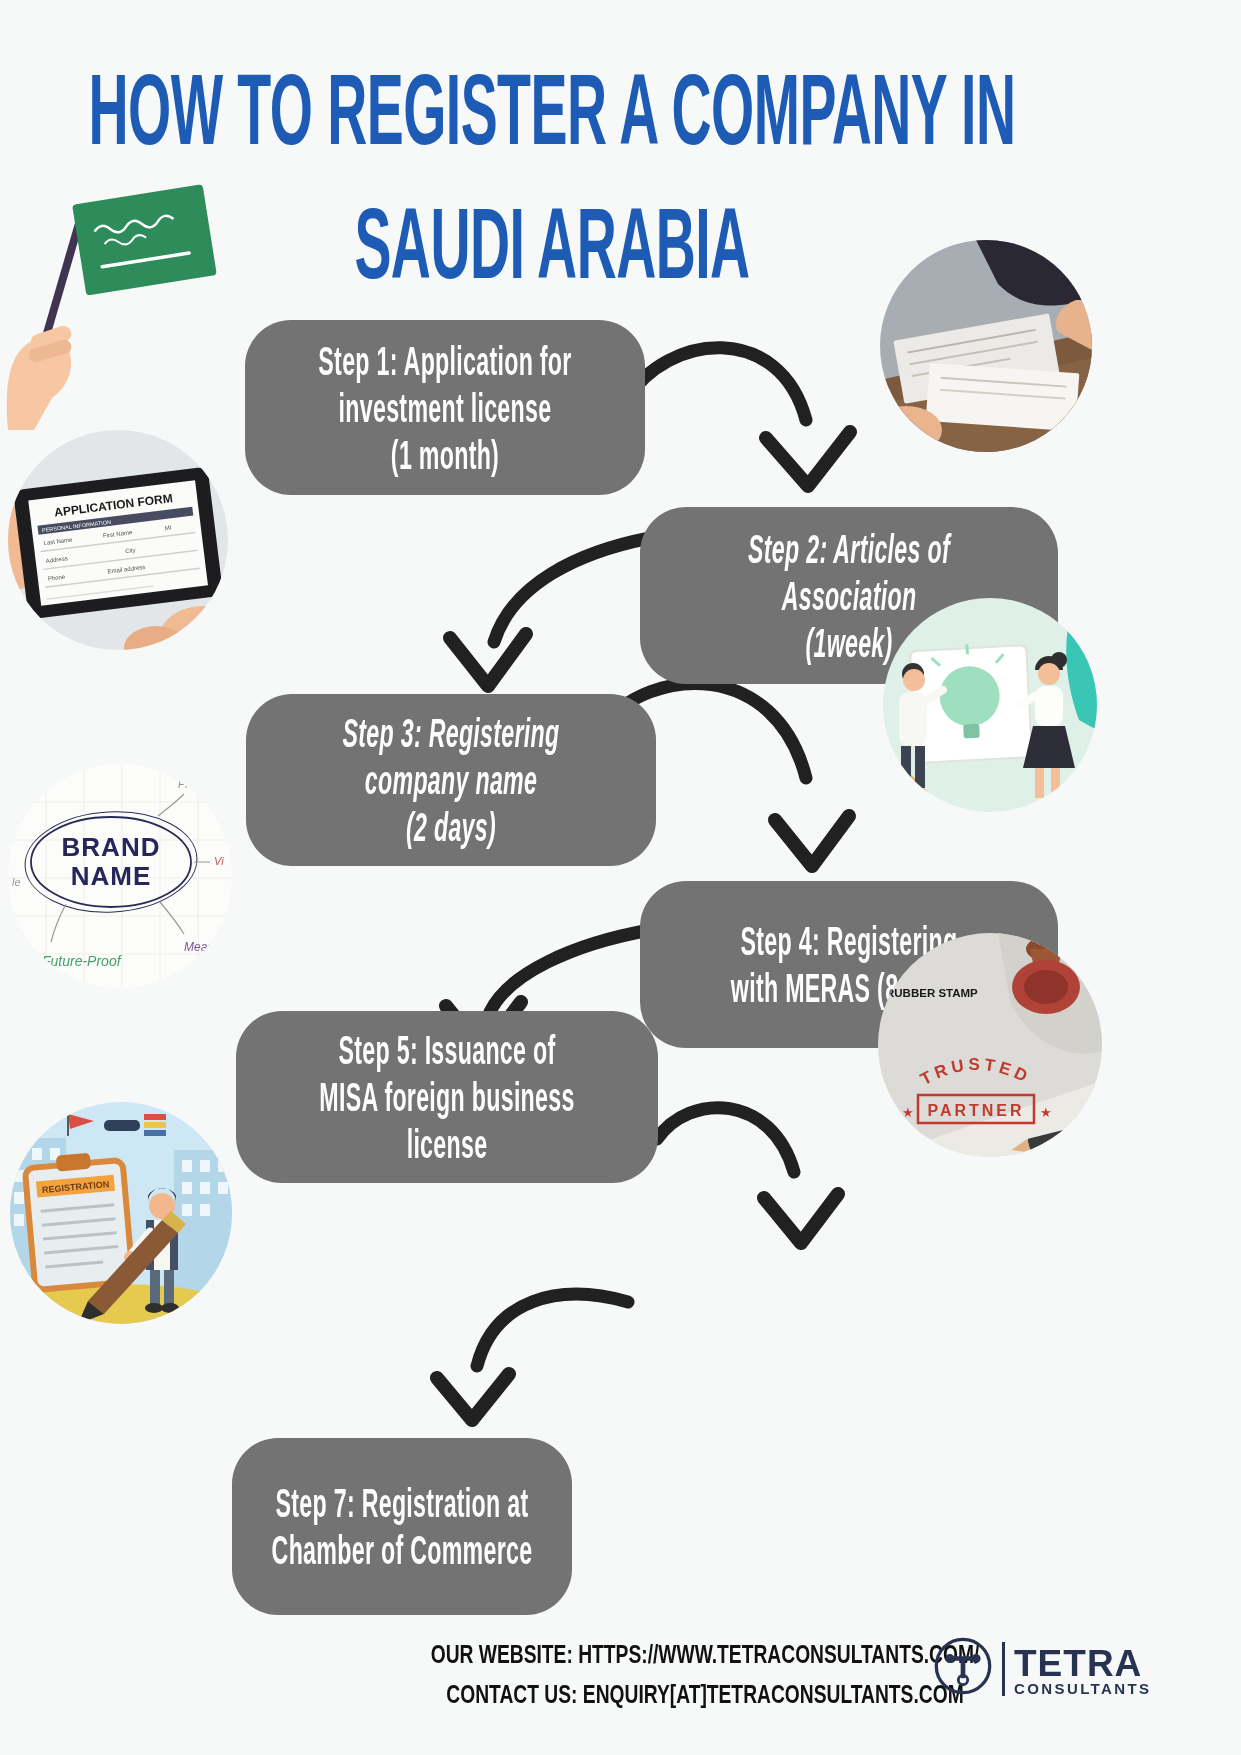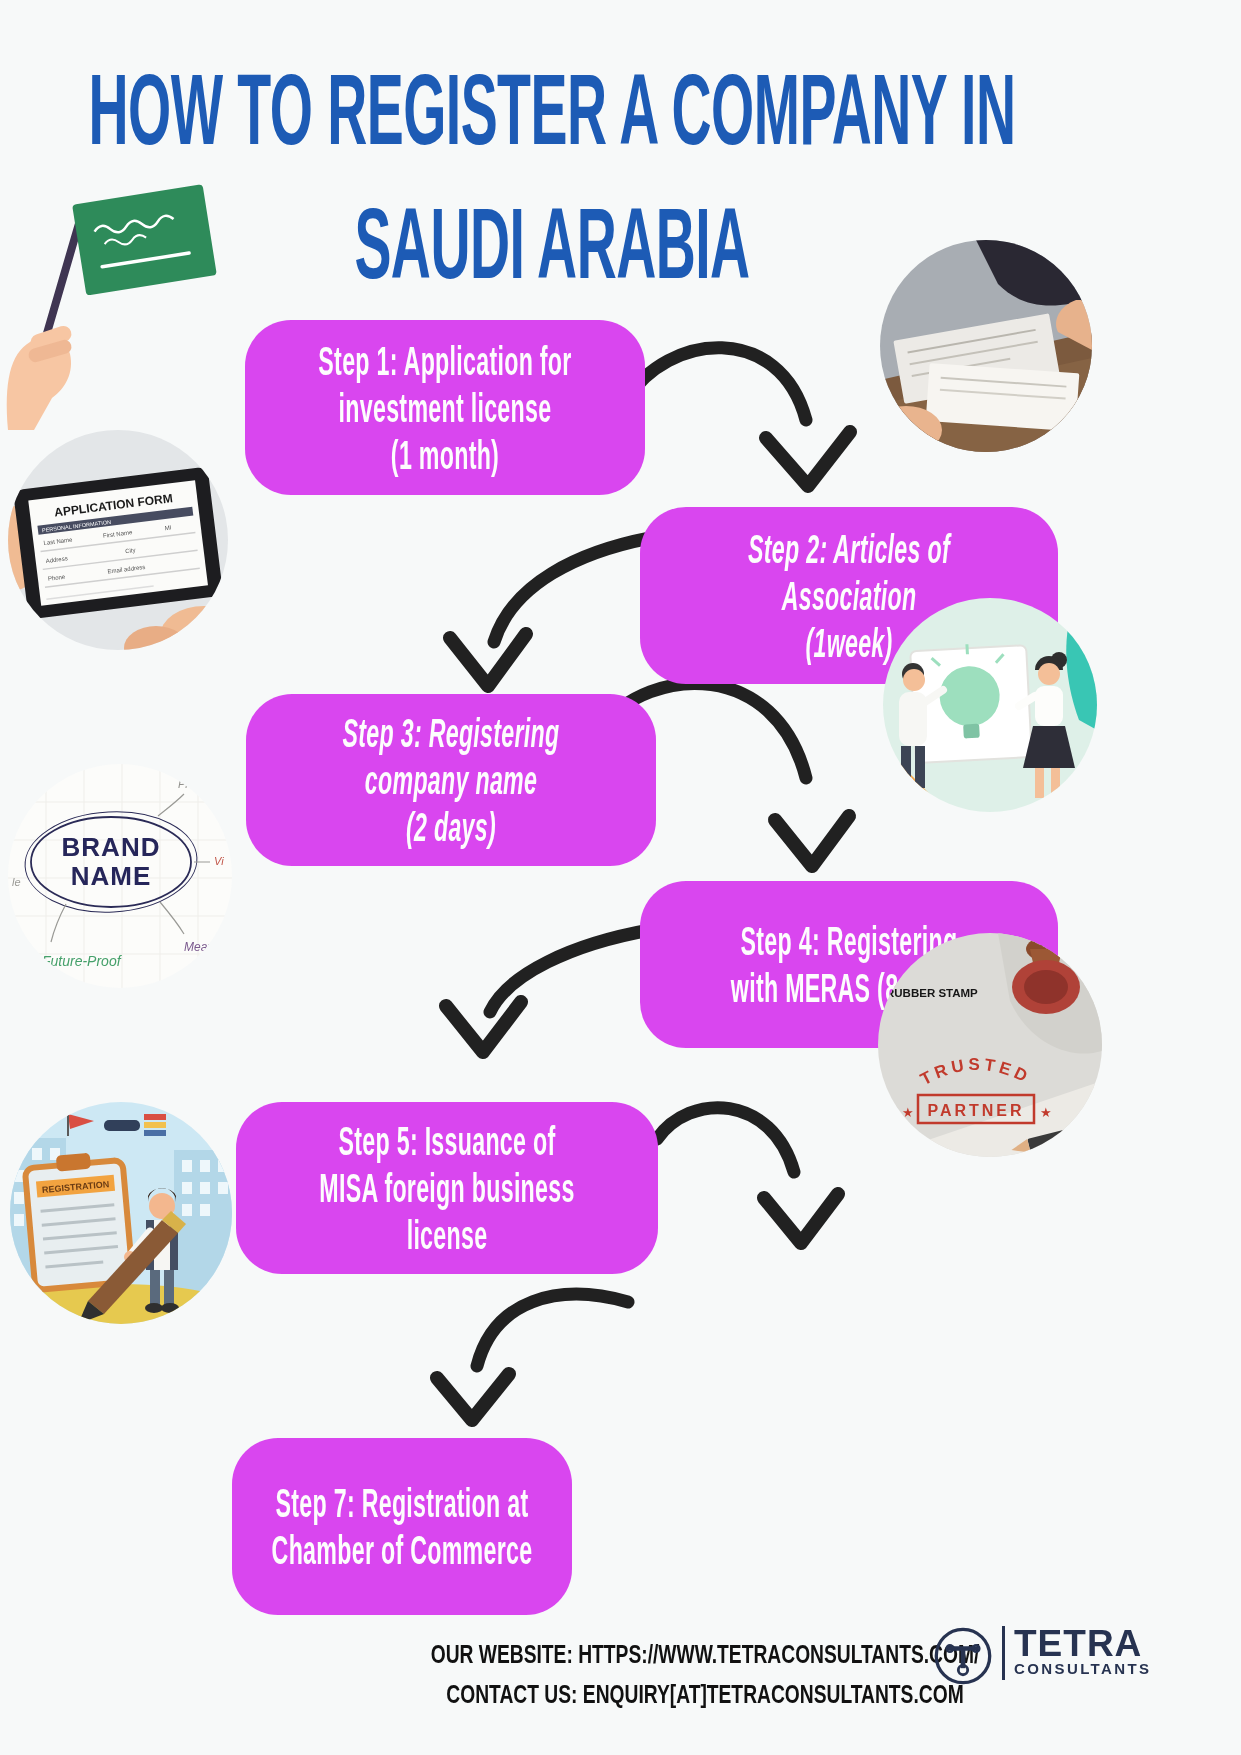--- a/index.html
+++ b/index.html
@@ -9,33 +9,33 @@
   }
   
   .title-block{
     position:absolute;left:-348px;top:42px;width:1800px;
     text-align:center;color:#1d5bb5;font-weight:700;
     font-size:100px;line-height:134px;letter-spacing:-1px;
     transform:scaleX(0.555);transform-origin:50% 0;
     white-space:nowrap;
   }
   
-  .stepbox{position:absolute;background:#d946ef;border-radius:46px;}
+  .stepbox{position:absolute;background:#737373;border-radius:46px;}
   .steptext{
     position:absolute;left:50%;top:50%;width:700px;
     transform:translate(-50%,-50%) scaleX(0.58);
     text-align:center;color:#fdfdfd;font-weight:700;
     font-size:40px;line-height:47px;letter-spacing:0.5px;white-space:nowrap;
   }
   .stepline{display:block;}
   .b1{left:245px;top:320px;width:400px;height:175px;}
   .b2{left:640px;top:507px;width:418px;height:177px;font-style:italic;}
   .b3{left:246px;top:694px;width:410px;height:172px;font-style:italic;}
   .b4{left:640px;top:881px;width:418px;height:167px;}
-  .b5{left:236px;top:1102px;width:422px;height:172px;}
+  .b5{left:236px;top:1011px;width:422px;height:172px;}
   .b6{left:628px;top:1254px;width:418px;height:167px;}
   .b7{left:232px;top:1438px;width:340px;height:177px;}
   
   .arrows{position:absolute;left:0;top:0;width:1241px;height:1755px;pointer-events:none;}
   .arrows path,.arrows polyline{fill:none;stroke:#212121;stroke-linecap:round;stroke-linejoin:round;}
   .arrows path{stroke-width:13px;}
   .arrows polyline{stroke-width:14px;}
   
   .imgspot{position:absolute;}
   .flag{left:0;top:182px;width:238px;height:248px;}
@@ -47,21 +47,21 @@
   .reg{left:10px;top:1102px;width:222px;height:222px;}
   
   .footer-text{
     position:absolute;left:325px;top:1634px;width:760px;
     text-align:center;color:#111111;font-weight:700;
     font-size:26px;line-height:40px;transform:scaleX(0.74);
     transform-origin:50% 0;white-space:nowrap;
   }
   .logo{
     position:absolute;left:933px;top:1626px;height:70px;
-    display:flex;align-items:flex-start;gap:9px;color:#273351;
+    display:flex;align-items:flex-end;gap:9px;color:#273351;
   }
   .logo-divider{width:3px;height:54px;background:#273351;}
   .logo-name{font-size:37px;font-weight:700;letter-spacing:1px;line-height:36px;}
   .logo-sub{font-size:15px;font-weight:700;letter-spacing:2.4px;line-height:14px;}
 </style>
 </head>
 <body>
 
 <div class="canvas">
 

